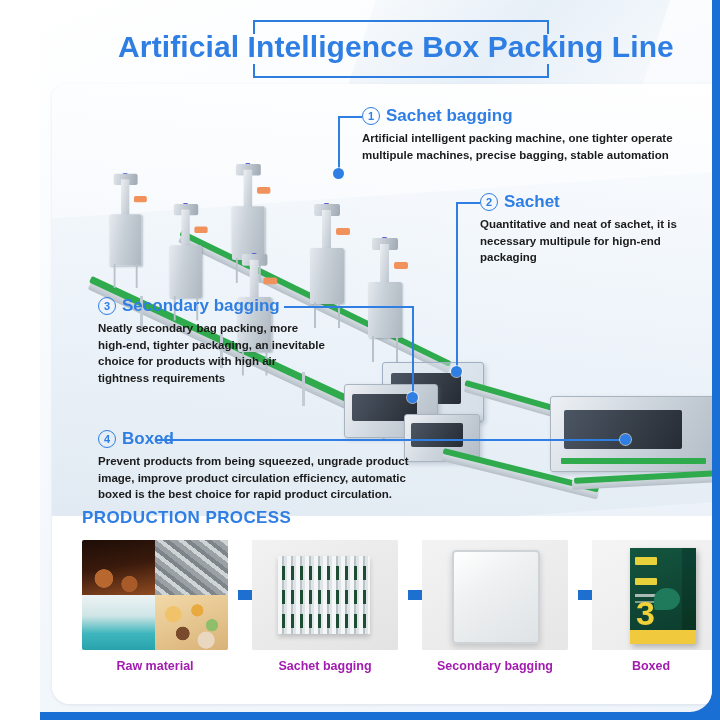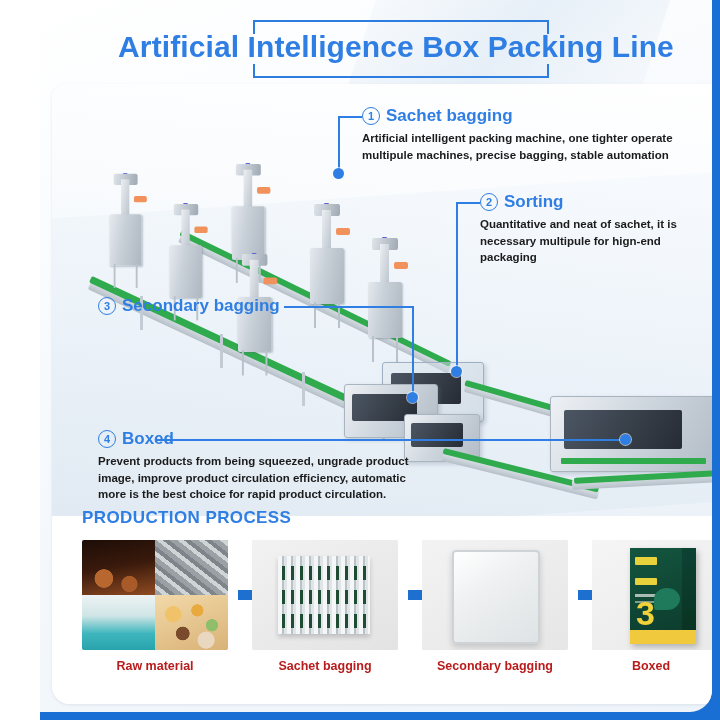--- a/index.html
+++ b/index.html
@@ -153,21 +153,21 @@
     position:absolute;left:30px;top:-8px;
     font-size:17px;font-weight:bold;color:#2f7ee3;letter-spacing:.4px;
   }
   .step{position:absolute;top:24px;width:146px;}
   .thumb{
     width:146px;height:110px;border-radius:2px;overflow:hidden;position:relative;
     background:#ededed;
   }
   .thumb .cell{position:absolute;width:50%;height:50%;}
   .cap{
-    margin-top:9px;text-align:center;font-size:12.5px;color:#b91c1c;font-weight:bold;
+    margin-top:9px;text-align:center;font-size:12.5px;color:#a21caf;font-weight:bold;
   }
   .arrow{
     position:absolute;top:68px;width:30px;height:22px;
   }
   .arrow .shaft{
     position:absolute;left:0;top:6px;width:17px;height:10px;background:#1d6fd0;
   }
   .arrow .tip{
     position:absolute;left:15px;top:0;width:0;height:0;
     border-top:11px solid transparent;border-bottom:11px solid transparent;
@@ -368,38 +368,39 @@
           <div class="head">
             <span class="num">1</span>
             <span>Sachet bagging</span>
           </div>
           <div class="body">Artificial intelligent packing machine, one tighter operate multipule machines, precise bagging, stable automation</div>
         </div>
 
         <div class="callout" style="left:428px;top:108px;width:240px;">
           <div class="head">
             <span class="num">2</span>
-            <span>Sorting</span>
+            <span>Sachet</span>
           </div>
           <div class="body">Quantitative and neat of sachet, it is necessary multipule for hign-end packaging</div>
         </div>
 
         <div class="callout" style="left:46px;top:212px;width:230px;">
           <div class="head">
             <span class="num">3</span>
             <span>Secondary bagging</span>
           </div>
+          <div class="body">Neatly secondary bag packing, more high-end, tighter packaging, an inevitable choice for products with high air tightness requirements</div>
         </div>
 
         <div class="callout" style="left:46px;top:345px;width:330px;">
           <div class="head">
             <span class="num">4</span>
             <span>Boxed</span>
           </div>
-          <div class="body">Prevent products from being squeezed, ungrade product image, improve product circulation efficiency, automatic more is the best choice for rapid product circulation.</div>
+          <div class="body">Prevent products from being squeezed, ungrade product image, improve product circulation efficiency, automatic boxed is the best choice for rapid product circulation.</div>
         </div>
       </div>
 
       <div id="process">
         <div id="process-title">PRODUCTION PROCESS</div>
 
         <div class="step" style="left:30px;">
           <div class="thumb">
             <span class="cell rm1"></span>
             <span class="cell rm2"></span>

